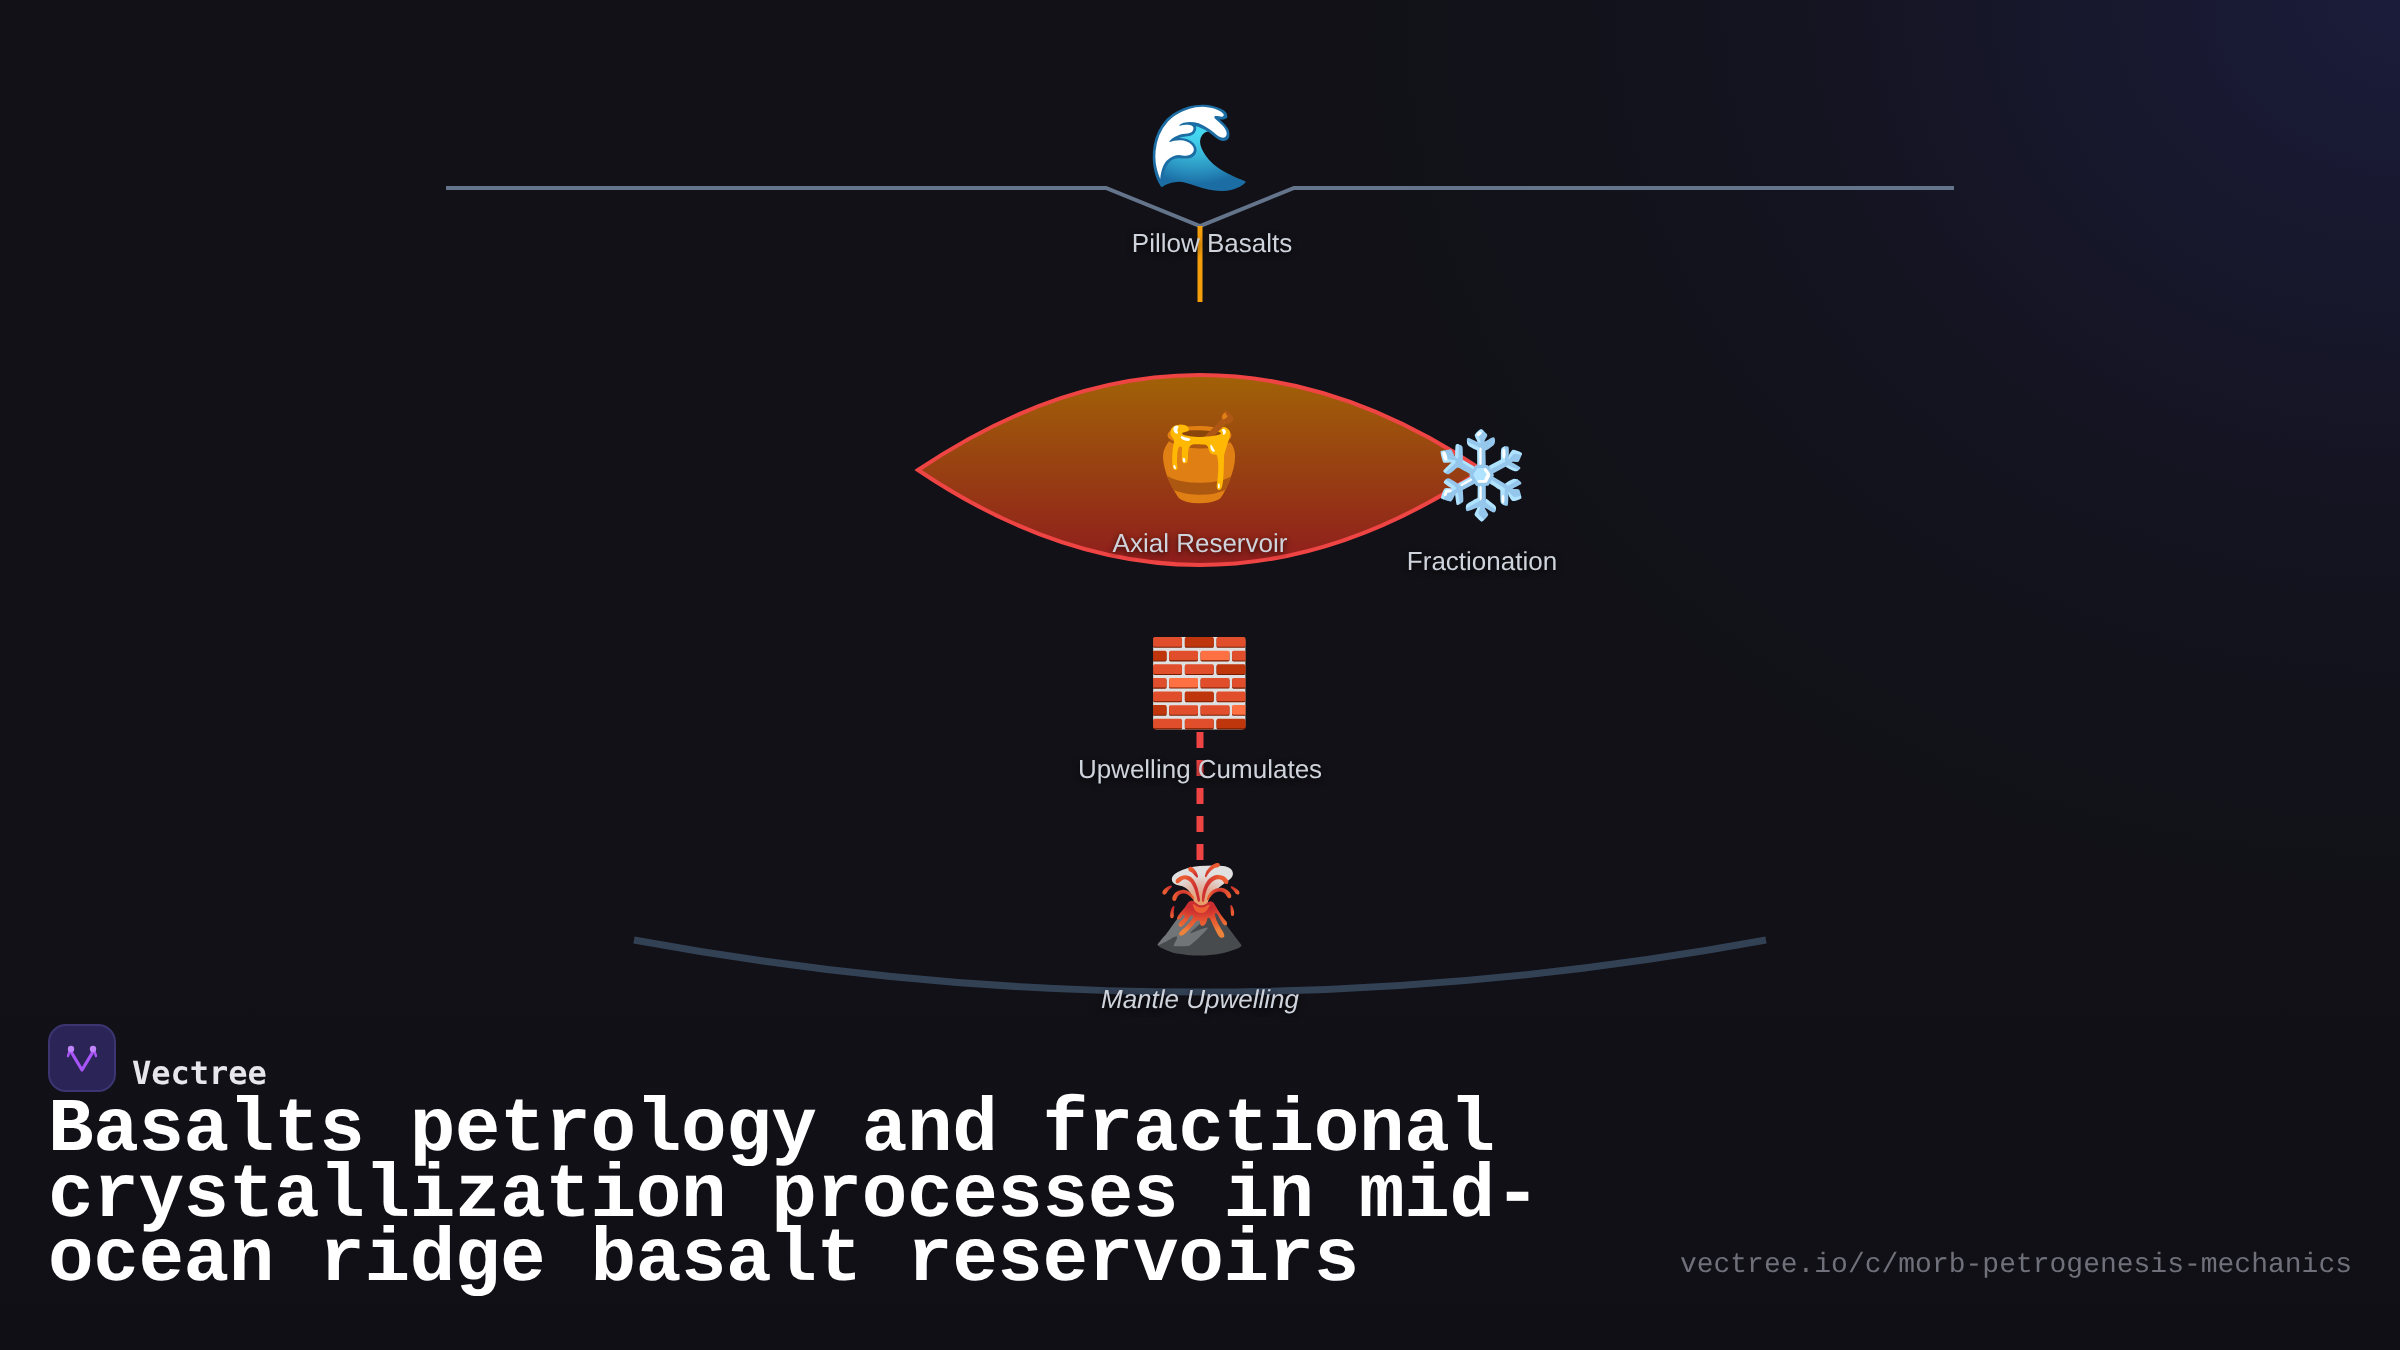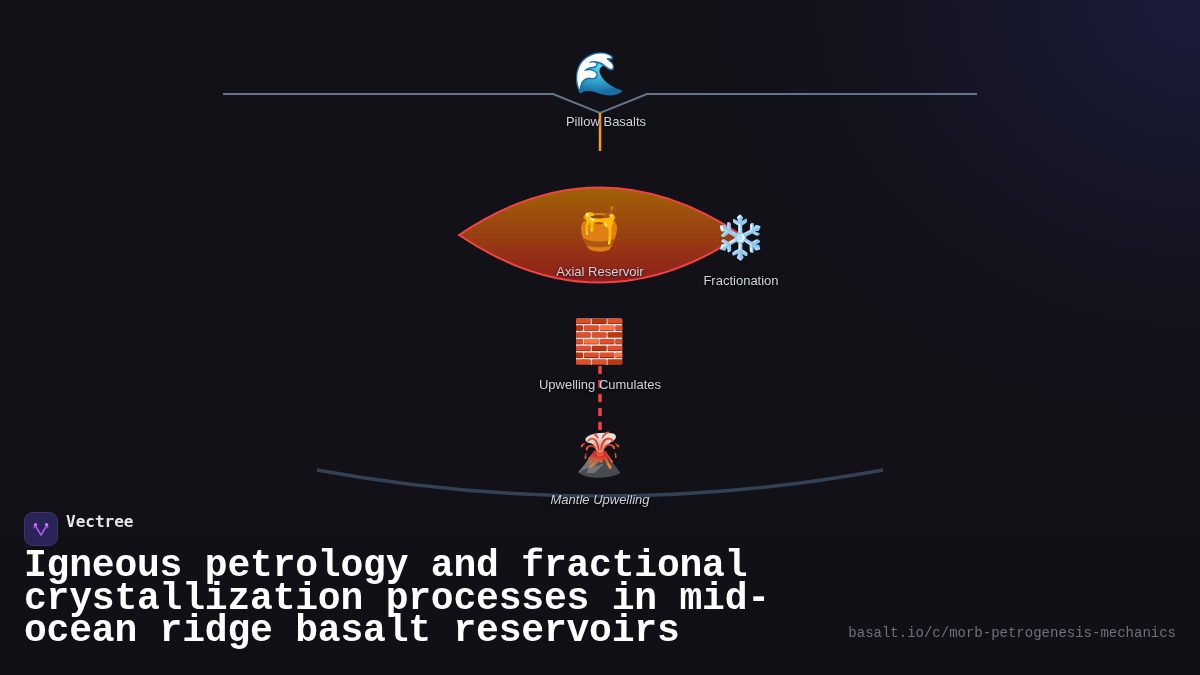--- a/index.html
+++ b/index.html
@@ -46,21 +46,21 @@
       font-size: 13px;
       color: #cfd3dc;
       white-space: nowrap;
       text-shadow: 0 1px 3px rgba(0,0,0,0.8);
     }
     .brand {
       position: absolute;
       left: 24px;
       top: 512px;
       display: flex;
-      align-items: flex-start;
+      align-items: flex-end;
       gap: 8px;
     }
     .brand-logo {
       width: 34px;
       height: 34px;
       border-radius: 9px;
       background: #2a2457;
       border: 1px solid #3b3672;
       display: flex;
       align-items: center;
@@ -149,15 +149,15 @@
     <svg width="18" height="18" viewBox="0 0 18 18">
       <path d="M3,5 L9,15 L15,5" fill="none" stroke="#a855f7" stroke-width="1.6" stroke-linecap="round" stroke-linejoin="round"></path>
       <path d="M3,5 L2,8 M15,5 L16,8" fill="none" stroke="#a855f7" stroke-width="1.2" stroke-linecap="round"></path>
       <circle cx="3.5" cy="4.5" r="1.6" fill="#c084fc"></circle>
       <circle cx="14.5" cy="4.5" r="1.6" fill="#c084fc"></circle>
     </svg>
   </div>
   <span class="brand-name">Vectree</span>
 </div>
 
-<h1 class="title">Igneous petrology and fractional crystallization processes in mid-ocean ridge basalt reservoirs</h1>
+<h1 class="title">Basalts petrology and fractional crystallization processes in mid-ocean ridge basalt reservoirs</h1>
 
-<div class="url">basalt.io/c/morb-petrogenesis-mechanics</div>
+<div class="url">vectree.io/c/morb-petrogenesis-mechanics</div>
 
 </body></html>

